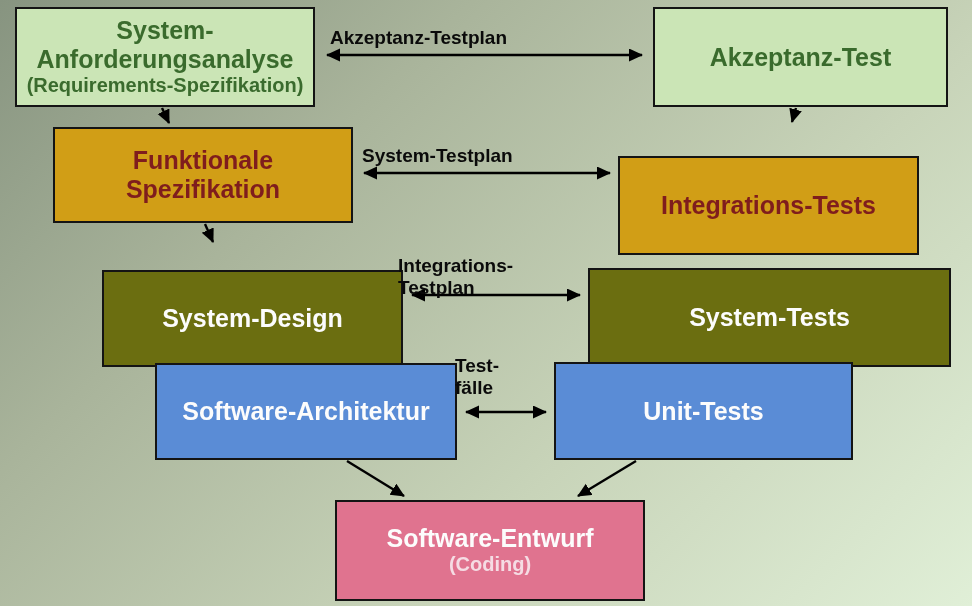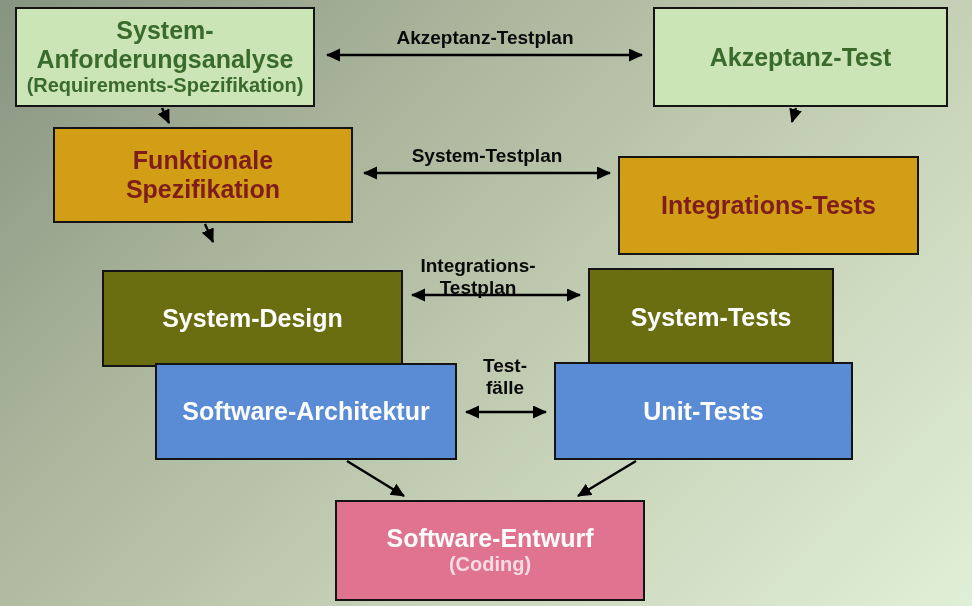--- a/index.html
+++ b/index.html
@@ -21,21 +21,21 @@
   .box .sub{font-size:20px;text-align:right;}
   .green{background:#cbe5b6;color:#3a6b2d;}
   .gold{background:#d19e16;color:#7f1d1d;}
   .olive{background:#6b6e10;color:#fcfcfc;margin-top:24px;}
   .blue{background:#5a8cd6;color:#fcfcfc;}
   .pink{background:#e0738f;color:#fcfcfc;}
   .pink .sub{color:#f5dce4;font-weight:bold;}
   .arrow-label{
     position:absolute;
     font-weight:bold;color:#0a0a0a;font-size:19px;
-    text-align:center;line-height:1.15;
+    line-height:1.15;
   }
   svg.arrows{position:absolute;left:0;top:0;pointer-events:none;}
 </style>
 </head>
 <body>
 
 <div class="stage">
 
   <svg class="arrows" width="972" height="606" viewBox="0 0 972 606">
     <defs>
@@ -81,21 +81,21 @@
   </div>
 
   <div class="box gold" style="left:618px;top:124px;width:301px;height:99px;margin-top:32px;">
     <div class="line">Integrations-Tests</div>
   </div>
 
   <div class="box olive" style="left:102px;top:246px;width:301px;height:97px;">
     <div class="line">System-Design</div>
   </div>
 
-  <div class="box olive" style="left:588px;top:244px;width:246px;height:99px;justify-content:center;">
+  <div class="box olive" style="left:588px;top:244px;width:363px;height:99px;justify-content:center;">
     <div class="line">System-Tests</div>
   </div>
 
   <div class="box blue" style="left:155px;top:363px;width:302px;height:97px;">
     <div class="line">Software-Architektur</div>
   </div>
 
   <div class="box blue" style="left:554px;top:362px;width:299px;height:98px;">
     <div class="line">Unit-Tests</div>
   </div>

